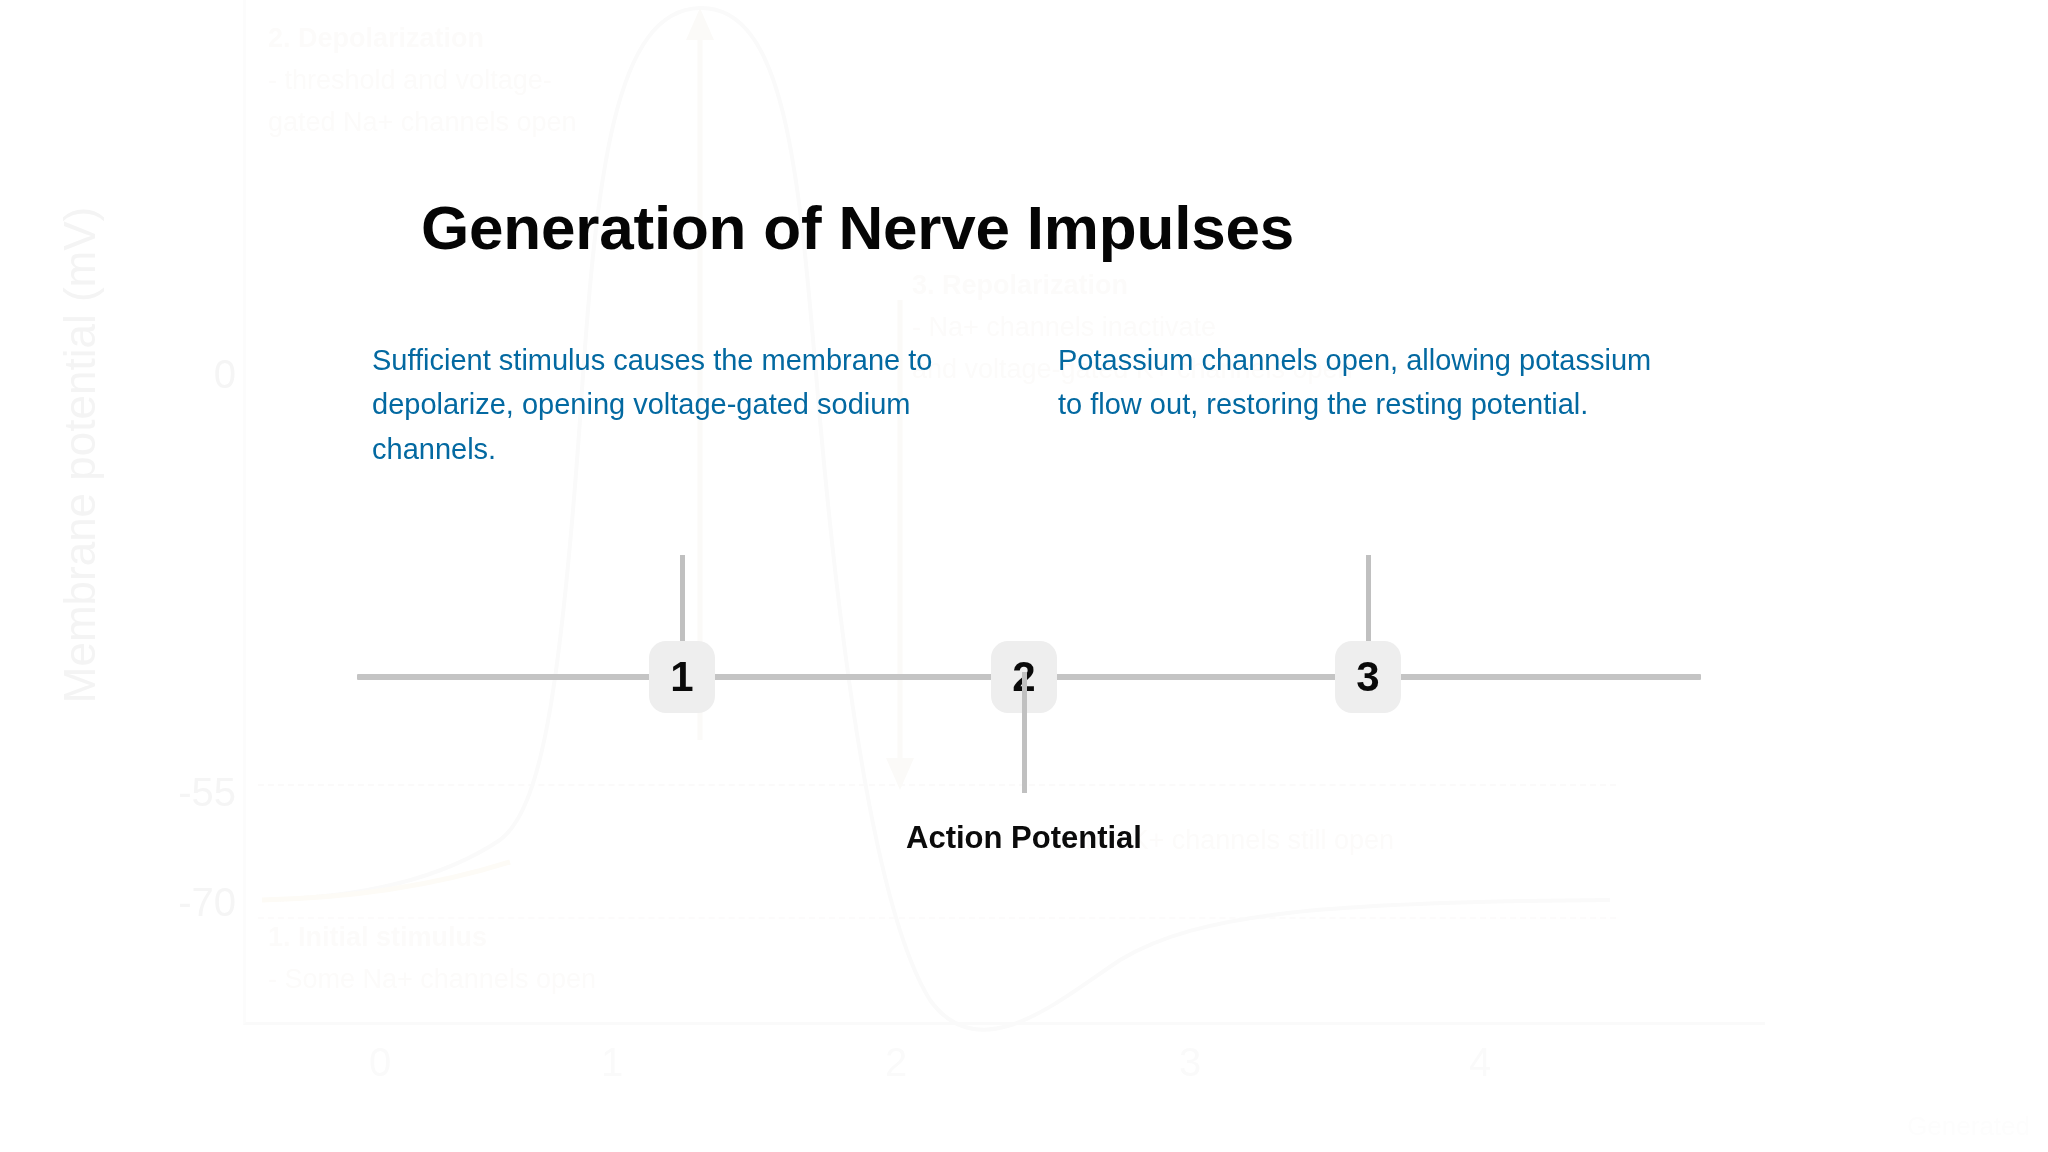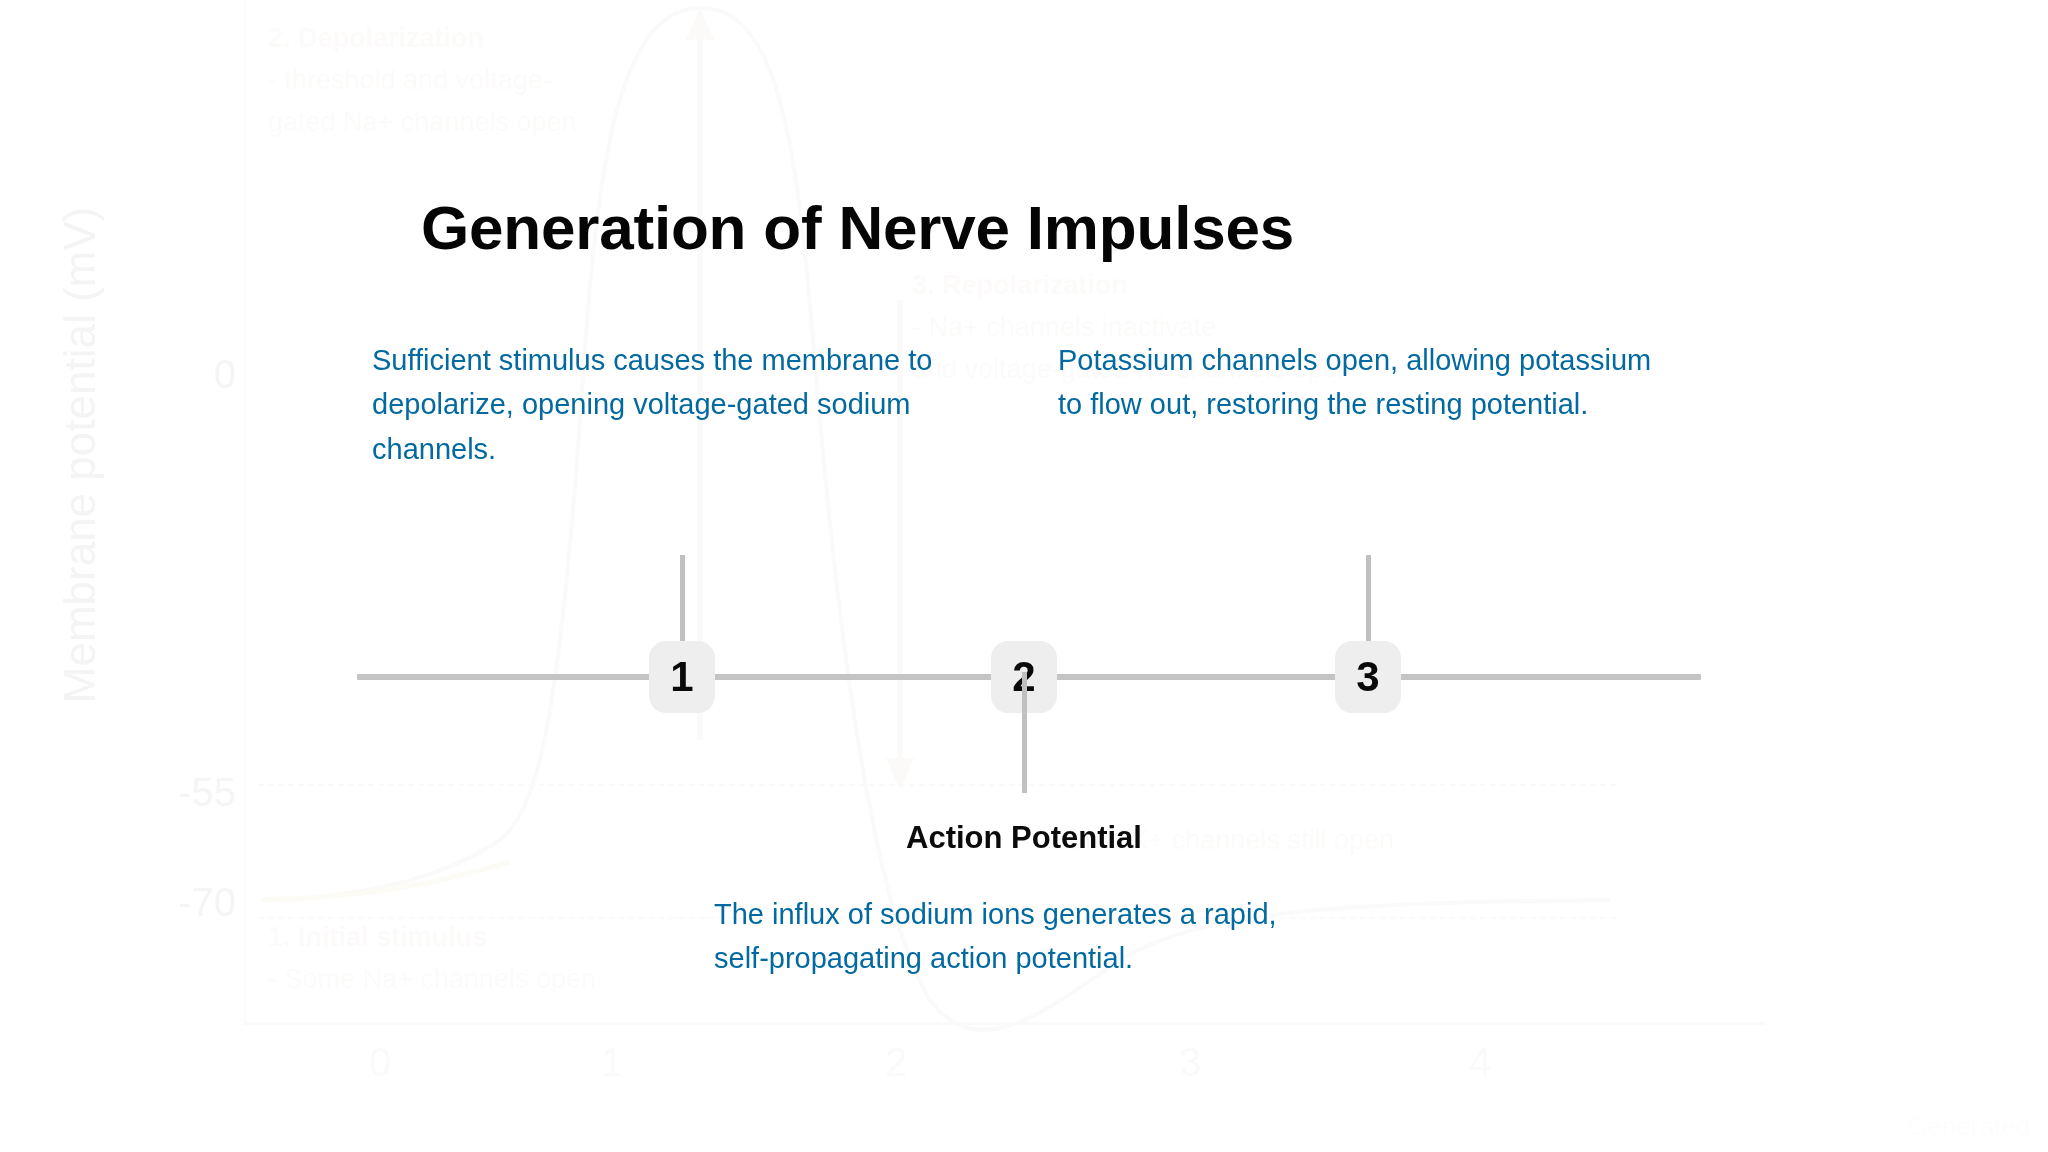--- a/index.html
+++ b/index.html
@@ -221,21 +221,20 @@
     </div>
     <div class="stem" style="left:682px; top:555px; height:121px;"></div>
     <div class="badge" style="left:682px; top:641px;">1</div>
   </div>
 
   <div class="node">
     <div class="badge" style="left:1024px; top:641px;">2</div>
     <div class="stem" style="left:1024px; top:672px; height:121px;"></div>
     <div class="callout" style="left:1024px; top:820px;">
       <p class="ch">Action Potential</p>
-      <p class="cb">The influx of sodium ions generates a rapid, self-propagating action potential.</p>
     </div>
   </div>
 
   <div class="node">
     <div class="callout" style="left:1368px; top:338px;">
       <p class="cb">Potassium channels open, allowing potassium to flow out, restoring the resting potential.</p>
     </div>
     <div class="stem" style="left:1368px; top:555px; height:121px;"></div>
     <div class="badge" style="left:1368px; top:641px;">3</div>
   </div>

